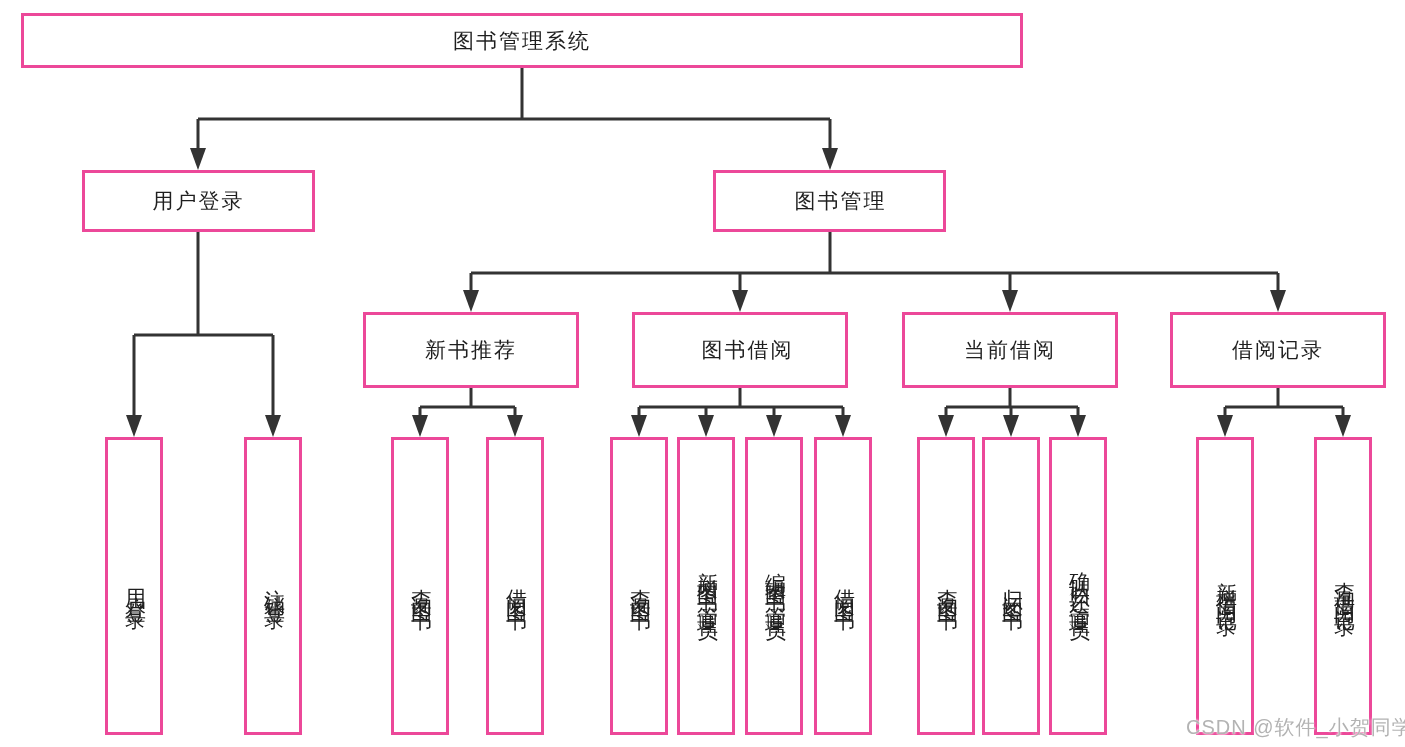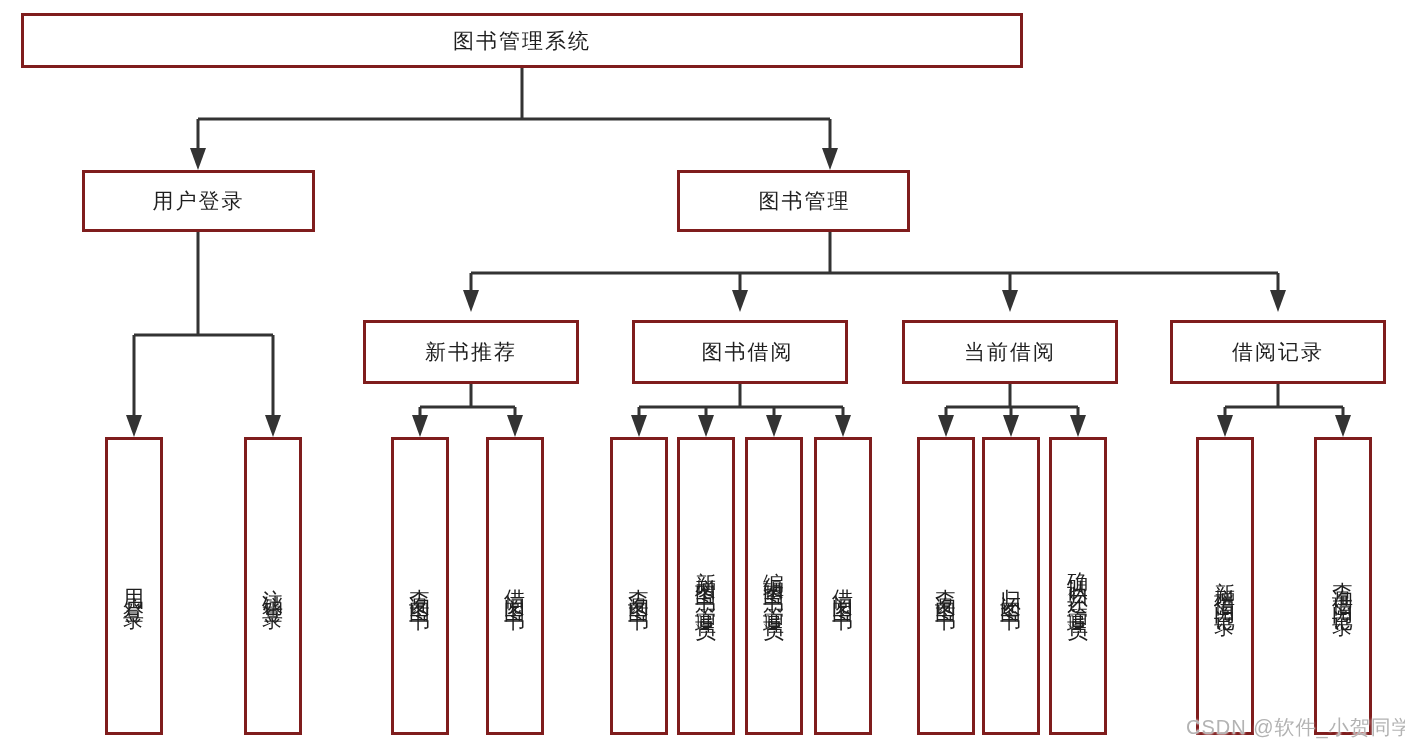--- a/index.html
+++ b/index.html
@@ -27,41 +27,42 @@
     stroke-width: 3;
     fill: none;
   }
   .connectors polygon {
     fill: #333333;
     stroke: none;
   }
   .box {
     position: absolute;
     box-sizing: border-box;
-    border: 3px solid #7f1d1d;
+    border: 3px solid #ec4899;
     background: #ffffff;
     display: flex;
     align-items: center;
     justify-content: center;
     color: #1f1f1f;
+    font-family: Liberation Mono, monospace;
   }
   .hnode {
     font-size: 21px;
     letter-spacing: 2px;
   }
   .hnode span {
     white-space: nowrap;
   }
   .root {
     left: 21px; top: 13px; width: 1002px; height: 55px;
   }
   .l2 { height: 62px; top: 170px; width: 233px; }
   .l2-a { left: 82px; }
-  .l2-b { left: 677px; padding-left: 22px; }
-  .l3 { height: 64px; top: 320px; width: 216px; text-align: center; }
+  .l2-b { left: 713px; padding-left: 22px; }
+  .l3 { height: 76px; top: 312px; width: 216px; text-align: center; }
   .l3-a { left: 363px; }
   .l3-b { left: 632px; padding-left: 15px; }
   .l3-c { left: 902px; }
   .l3-d { left: 1170px; }
   .leaf {
     width: 58px;
     height: 298px;
     top: 437px;
   }
   .leaf span {

